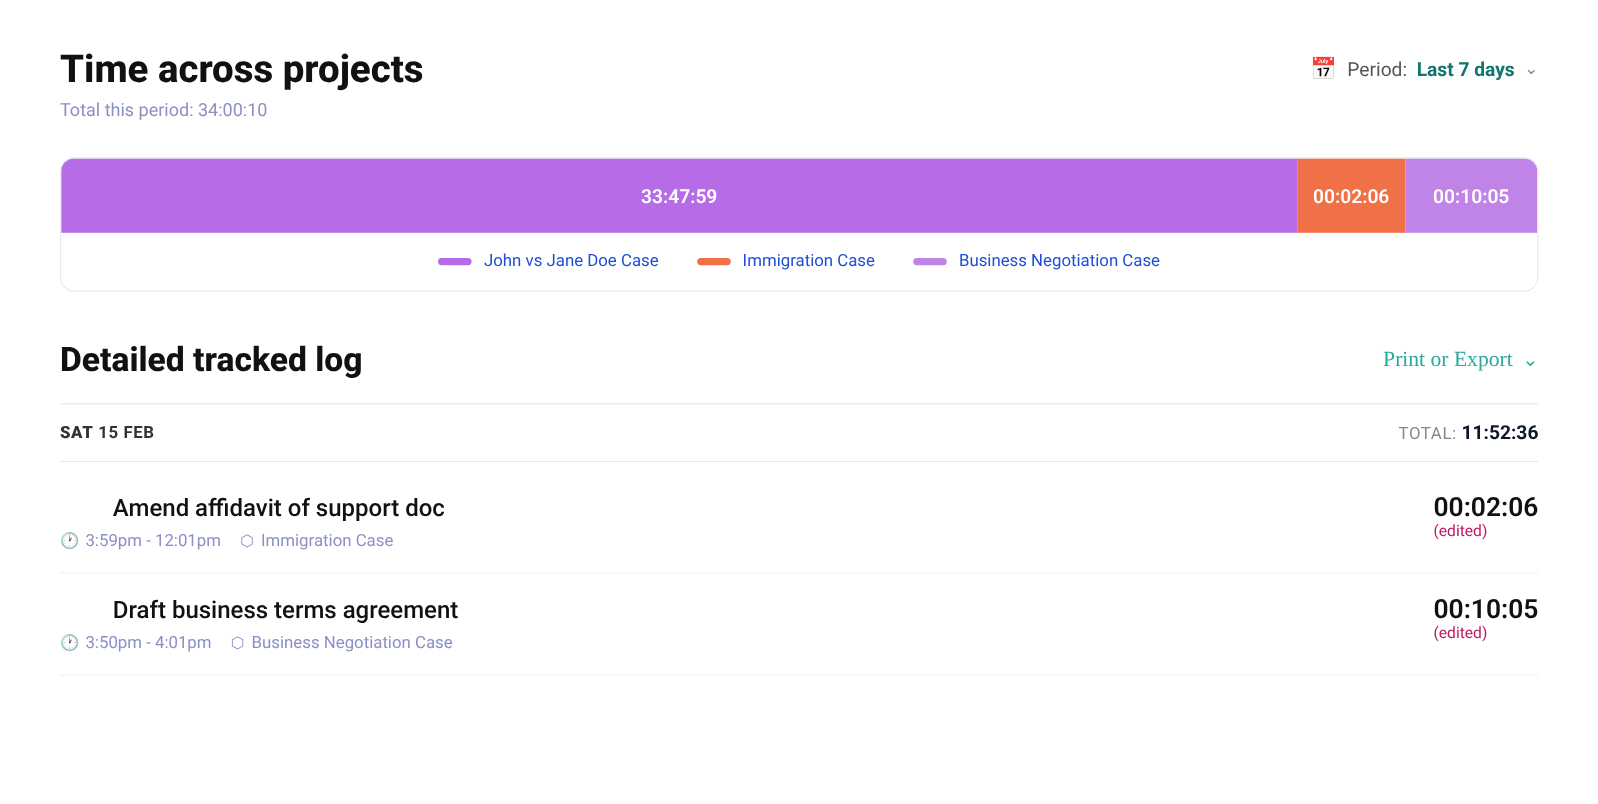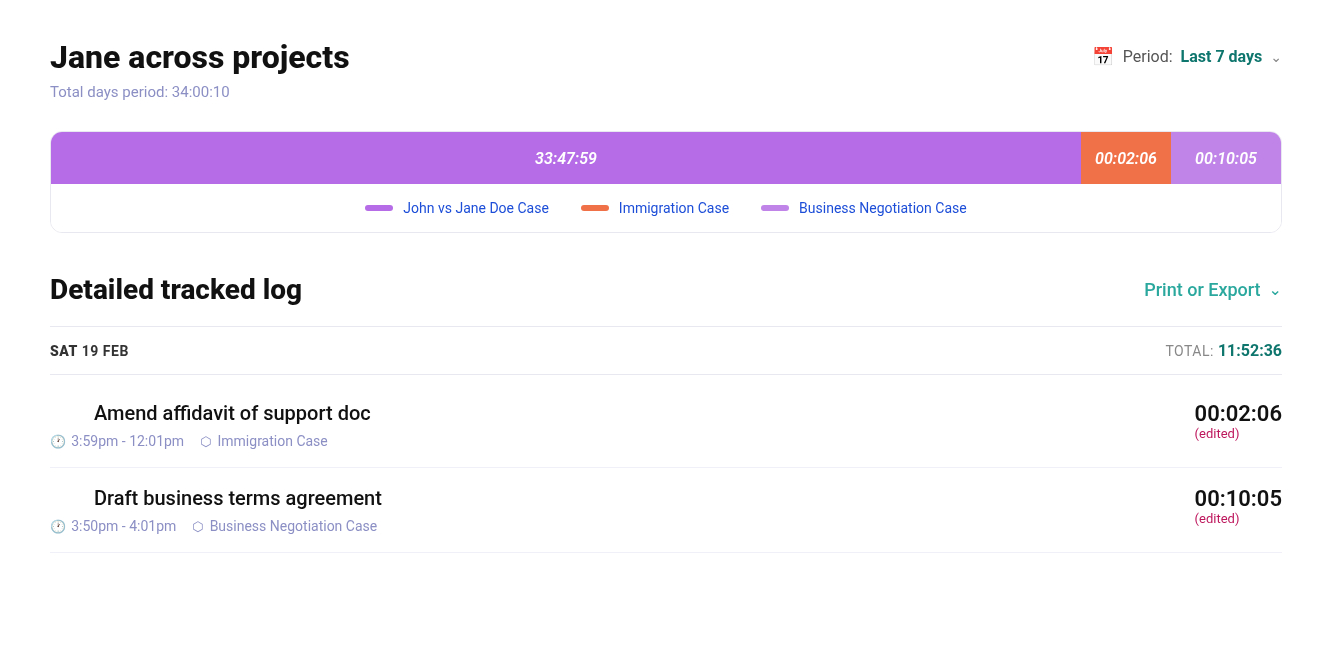--- a/index.html
+++ b/index.html
@@ -58,22 +58,21 @@
 
     
     .chart-container {
       border: 1px solid #e8e8f0;
       border-radius: 12px;
       overflow: hidden;
       margin-bottom: 40px;
     }
     .bar-wrapper {
       display: flex;
-      height: 52px;
-      font-style: italic;
+      height: 62px;
     }
     .bar-segment {
       display: flex;
       align-items: center;
       justify-content: center;
       color: #fff;
       font-size: 16px;
       font-weight: 600;
     }
     .bar-purple {
@@ -125,20 +124,21 @@
       color: #111;
     }
     .print-export {
       display: flex;
       align-items: center;
       gap: 8px;
       color: #2ba89e;
       font-size: 18px;
       font-weight: 500;
       cursor: pointer;
+      font-family: Liberation Serif, serif;
     }
     .print-export .chevron {
       font-size: 16px;
     }
 
     
     .date-row {
       display: flex;
       justify-content: space-between;
       align-items: center;
@@ -157,21 +157,21 @@
       font-weight: 900;
     }
     .total-label {
       font-size: 14px;
       color: #888;
       font-weight: 400;
       letter-spacing: 0.5px;
     }
     .total-value {
       font-weight: 700;
-      color: #0f766e;
+      color: #0f172a;
     }
 
     
     .log-entry {
       padding: 18px 0;
       border-bottom: 1px solid #f0f0f8;
     }
     .entry-top {
       display: flex;
       justify-content: space-between;
@@ -216,23 +216,23 @@
       font-size: 13px;
       color: #be185d;
       text-align: left;
     }
   </style>
 </head>
 <body>
 
 <div class="page-header">
   <div>
-    <h1 class="page-title">Jane across projects</h1>
+    <h1 class="page-title">Time across projects</h1>
     <div class="period-total">
-      <span>Total days period:</span>
+      <span>Total this period:</span>
       <span>34:00:10</span>
     </div>
   </div>
   <div class="period-selector">
     <span class="calendar-icon">📅</span>
     <span class="period-label">Period:</span>
     <span class="period-value">Last 7 days</span>
     <span class="chevron">⌄</span>
   </div>
 </div>
@@ -269,21 +269,21 @@
   <h2 class="log-title">Detailed tracked log</h2>
   <div class="print-export">
     <span>Print or Export</span>
     <span class="chevron">⌄</span>
   </div>
 </div>
 
 <div class="date-row">
   <div class="date-label">
     <span class="day-name">SAT</span>
-    <span> 19 FEB</span>
+    <span> 15 FEB</span>
   </div>
   <div>
     <span class="total-label">TOTAL:</span>
     <span class="total-value"> 11:52:36</span>
   </div>
 </div>
 
 <div class="log-entry">
   <div class="entry-top">
     <div>

